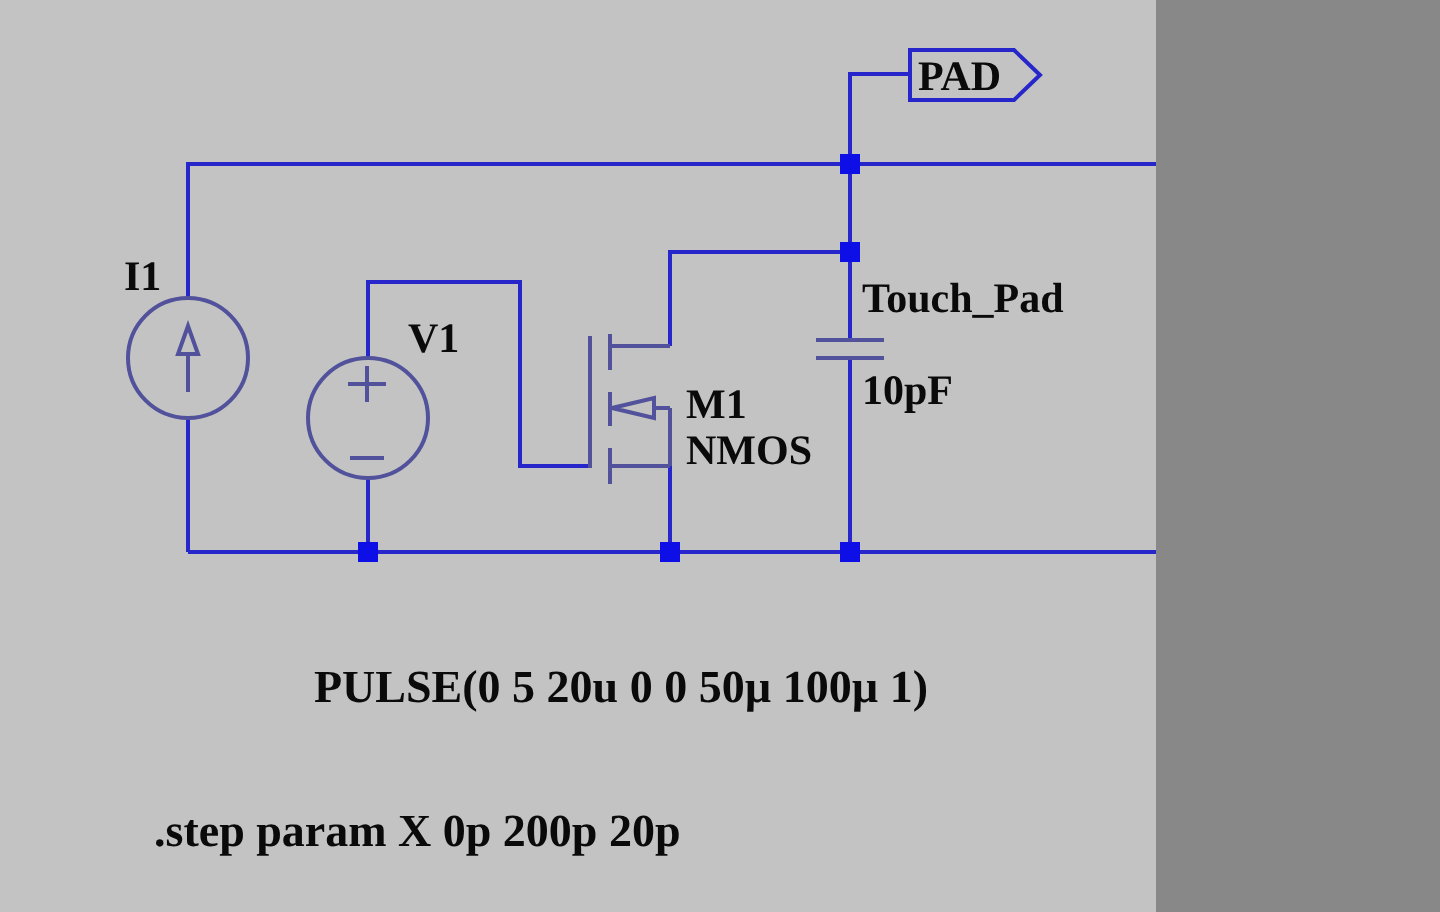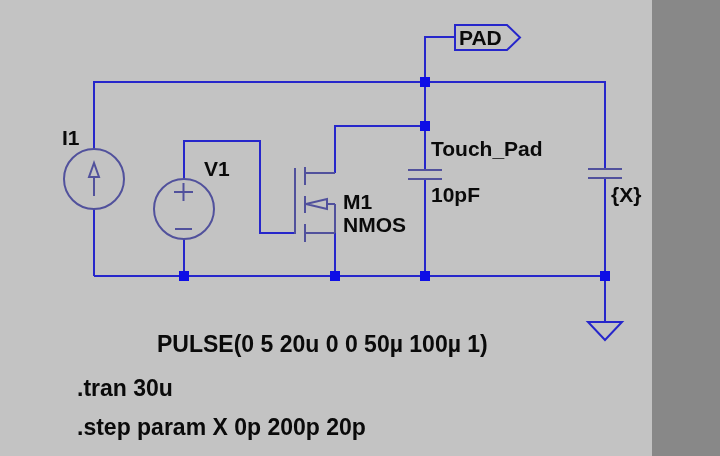--- a/index.html
+++ b/index.html
@@ -1,22 +1,23 @@
 <!DOCTYPE html>
 <html style="--bg: #c3c3c3; --wire: #2626cb; --component: #51519c; --junction: #0e0ee6; --text: #0a0a0a;"><head>
 <meta charset="utf-8">
 <style>
   :root{
     --bg:#c3c3c3; --wire:#2626cb; --component:#51519c; --junction:#0e0ee6; --text:#0a0a0a;
   }
   html,body{margin:0;padding:0;}
   body{background:#888;font-family:"Liberation Sans",sans-serif;}
   .canvas{
-    position:relative;width:652px;height:456px;background:var(--bg);
+    position:relative;width:578px;height:456px;background:var(--bg);
     overflow:hidden;
+    font-family:Liberation Serif, serif;
   }
   svg{position:absolute;left:0;top:0;}
   .wire{stroke:var(--wire);stroke-width:2;fill:none;}
   .comp{stroke:var(--component);stroke-width:2;fill:none;}
   .junc{fill:var(--junction);stroke:none;}
   .flagline{stroke:var(--wire);stroke-width:2;fill:none;}
   .lbl{
     position:absolute;color:var(--text);font-weight:bold;font-size:21px;
     line-height:1.05;white-space:nowrap;letter-spacing:0px;
   }
@@ -106,16 +107,15 @@
   <div class="lbl flaglbl" style="left:459px;top:27px;">PAD</div>
   <div class="lbl" style="left:46px;top:127px;margin-left:16px;">I1</div>
   <div class="lbl" style="left:204px;top:158px;text-align:center;">V1</div>
   <div class="lbl" style="left:343px;top:191px;">M1</div>
   <div class="lbl" style="left:343px;top:214px;">NMOS</div>
   <div class="lbl" style="left:431px;top:138px;">Touch_Pad</div>
   <div class="lbl" style="left:431px;top:184px;">10pF</div>
   <div class="lbl" style="left:611px;top:184px;">{X}</div>
 
   <div class="lbl directive" style="left:157px;top:332px;">PULSE(0 5 20u 0 0 50µ 100µ 1)</div>
-  <div class="lbl directive" style="left:77px;top:376px;">.tran 30u</div>
-  <div class="lbl directive" style="left:77px;top:415px;">.step param X 0p 200p 20p</div>
+  <div class="lbl directive" style="left:77px;top:404px;">.step param X 0p 200p 20p</div>
 
 </div>
 
 </body></html>

